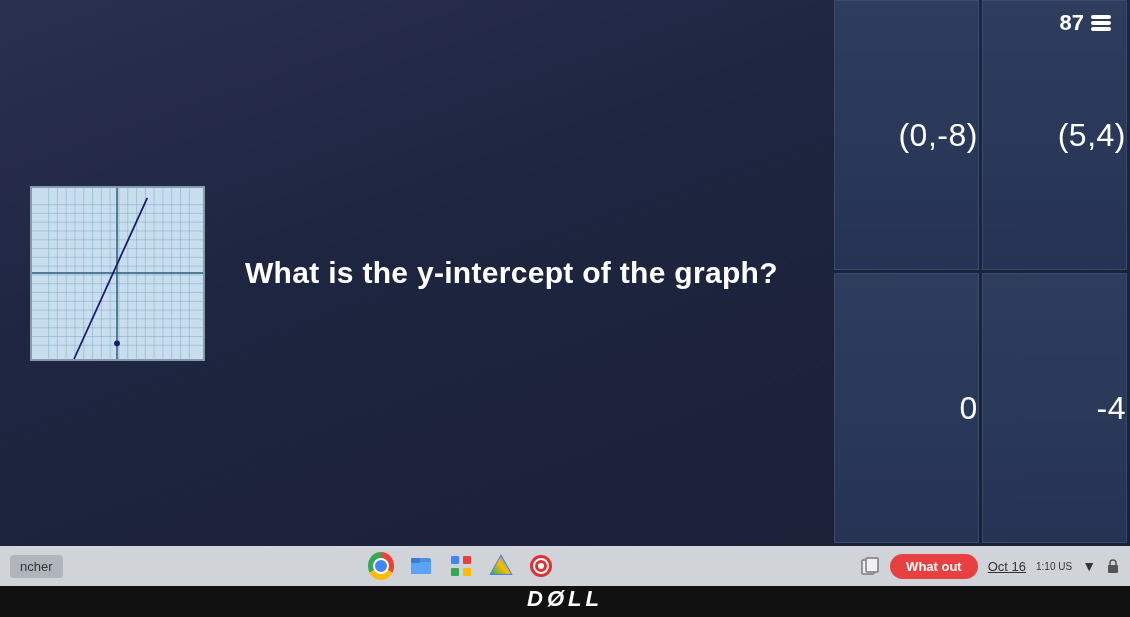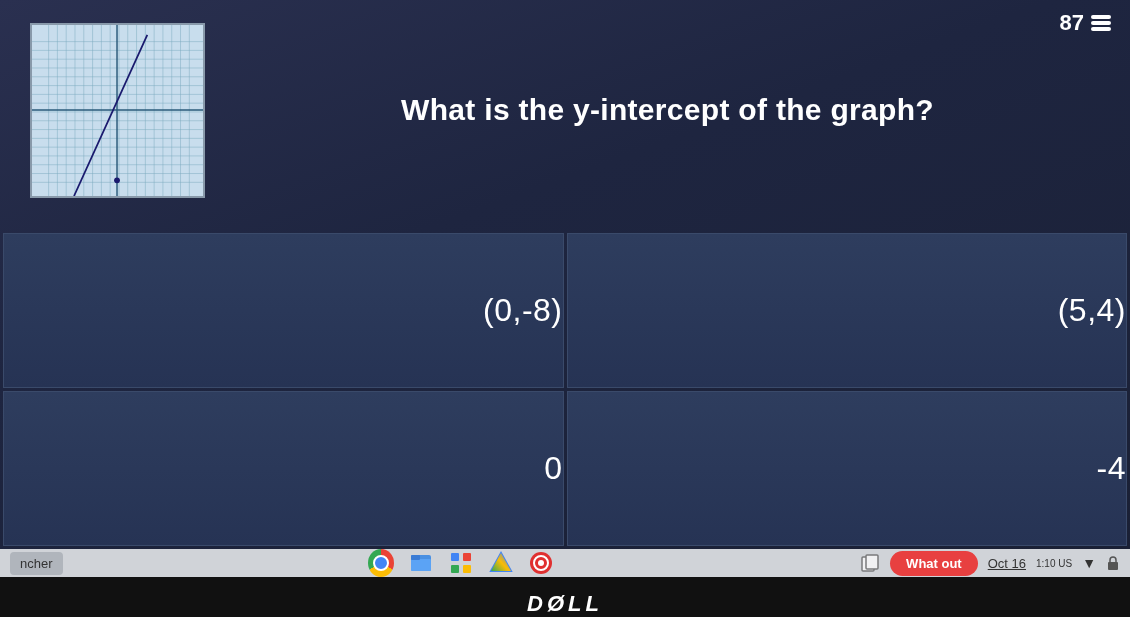--- a/index.html
+++ b/index.html
@@ -11,21 +11,21 @@
       font-family: 'Arial', sans-serif;
       overflow: hidden;
       display: flex;
       flex-direction: column;
     }
 
     .screen {
       flex: 1;
       background: linear-gradient(160deg, #2a3050 0%, #1e2540 40%, #1a2035 100%);
       display: flex;
-      flex-direction: column;
+      flex-direction: row;
       position: relative;
       gap: 13px;
     }
 
     
     .score-badge {
       position: absolute;
       top: 10px;
       right: 18px;
       display: flex;
@@ -111,21 +111,21 @@
 
     .answer-label {
       color: white;
       font-size: 32px;
       font-weight: 500;
       letter-spacing: 0.5px;
     }
 
     
     .taskbar {
-      height: 28px;
+      height: 40px;
       background: #d0d3d8;
       display: flex;
       align-items: center;
       padding: 0 10px;
       gap: 8px;
       position: relative;
     }
 
     .taskbar-launcher {
       background: #b0b5bc;
@@ -215,24 +215,24 @@
       font-weight: 500;
     }
 
     .wifi-icon {
       font-size: 14px;
       color: #333;
     }
 
     
     .dell-bar {
-      height: 40px;
+      height: 31px;
       background: #111;
       display: flex;
-      align-items: flex-end;
+      align-items: flex-start;
       justify-content: center;
     }
 
     .dell-logo {
       color: white;
       font-size: 22px;
       font-weight: 900;
       letter-spacing: 4px;
       font-style: italic;
     }

